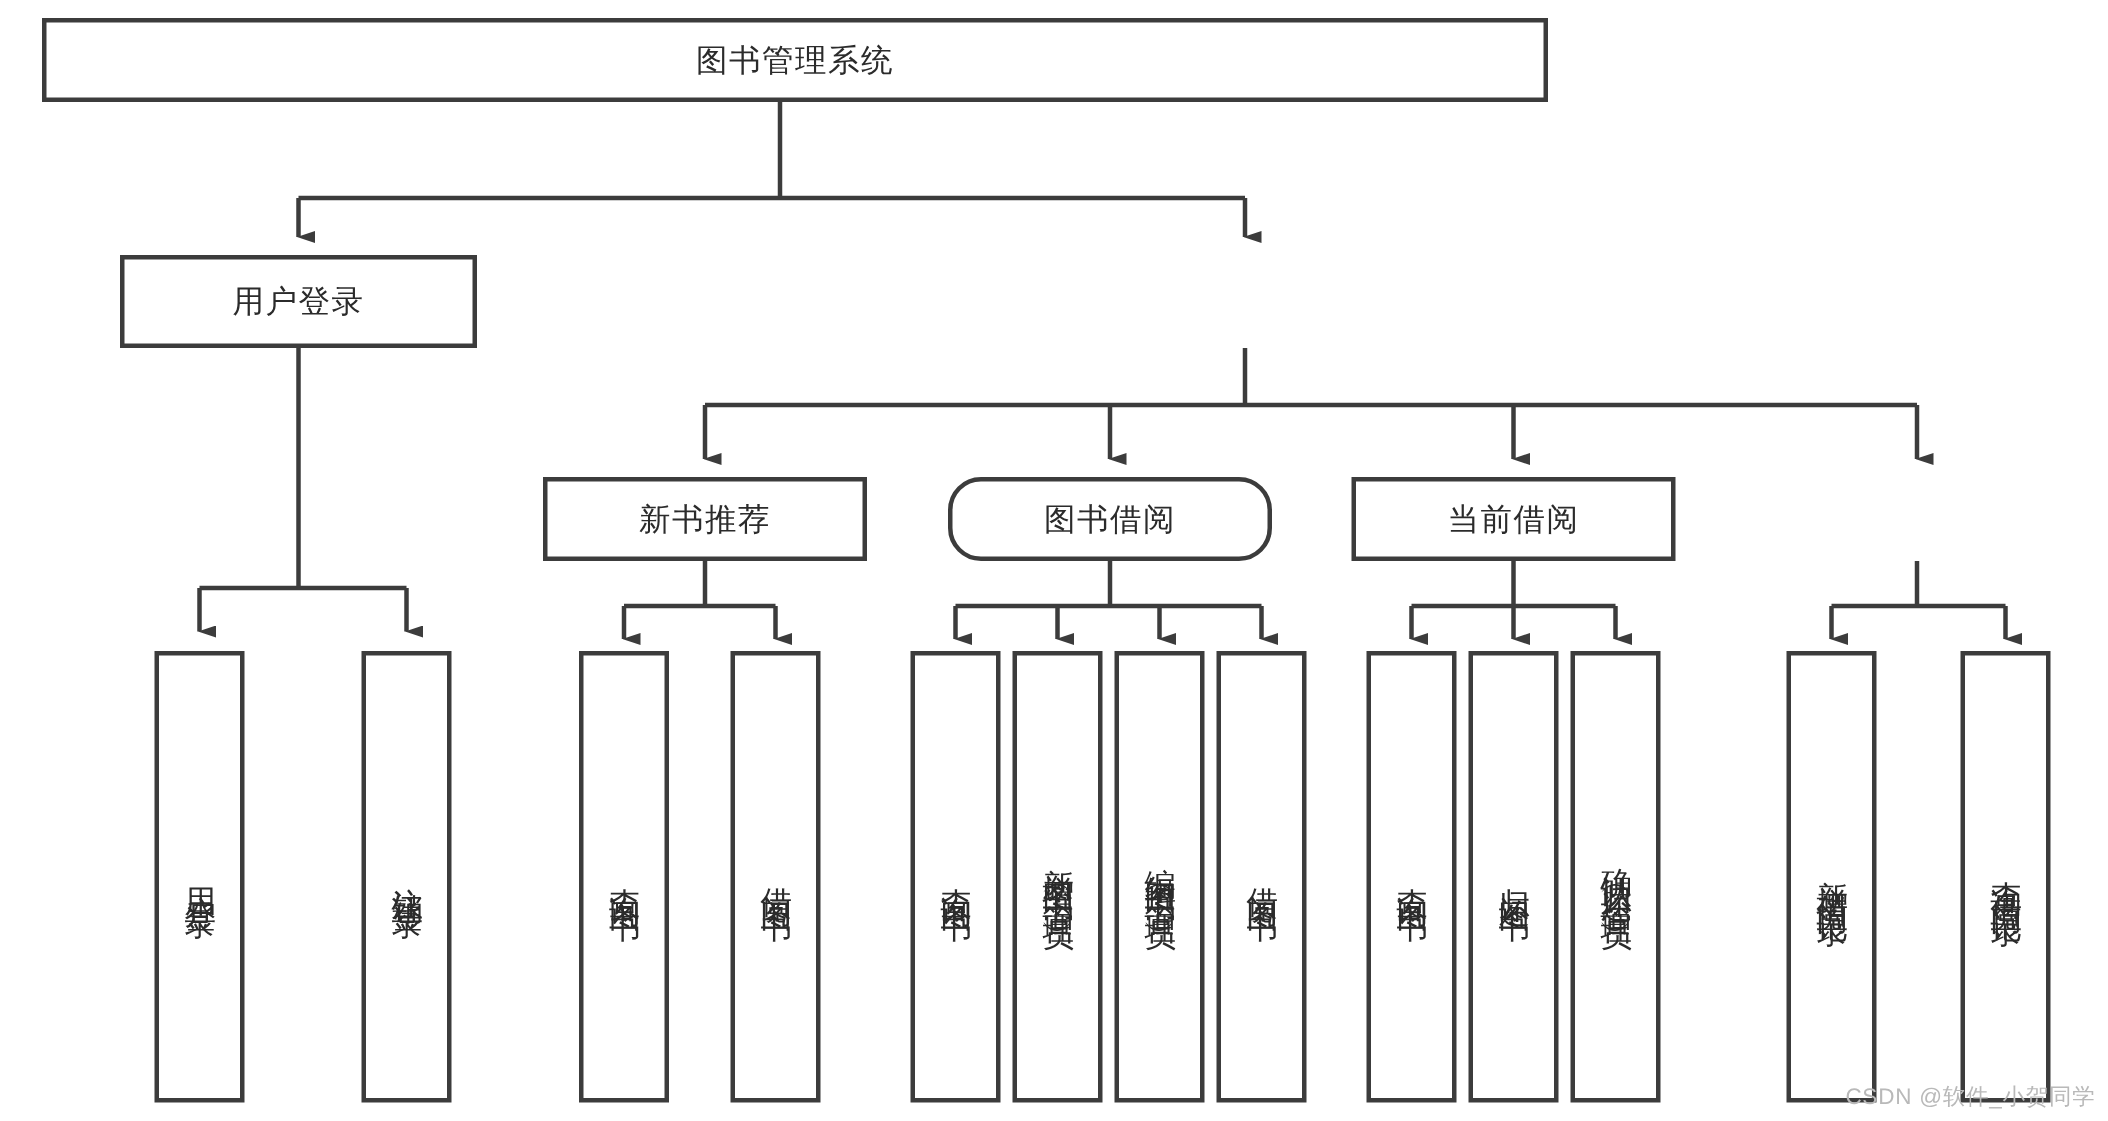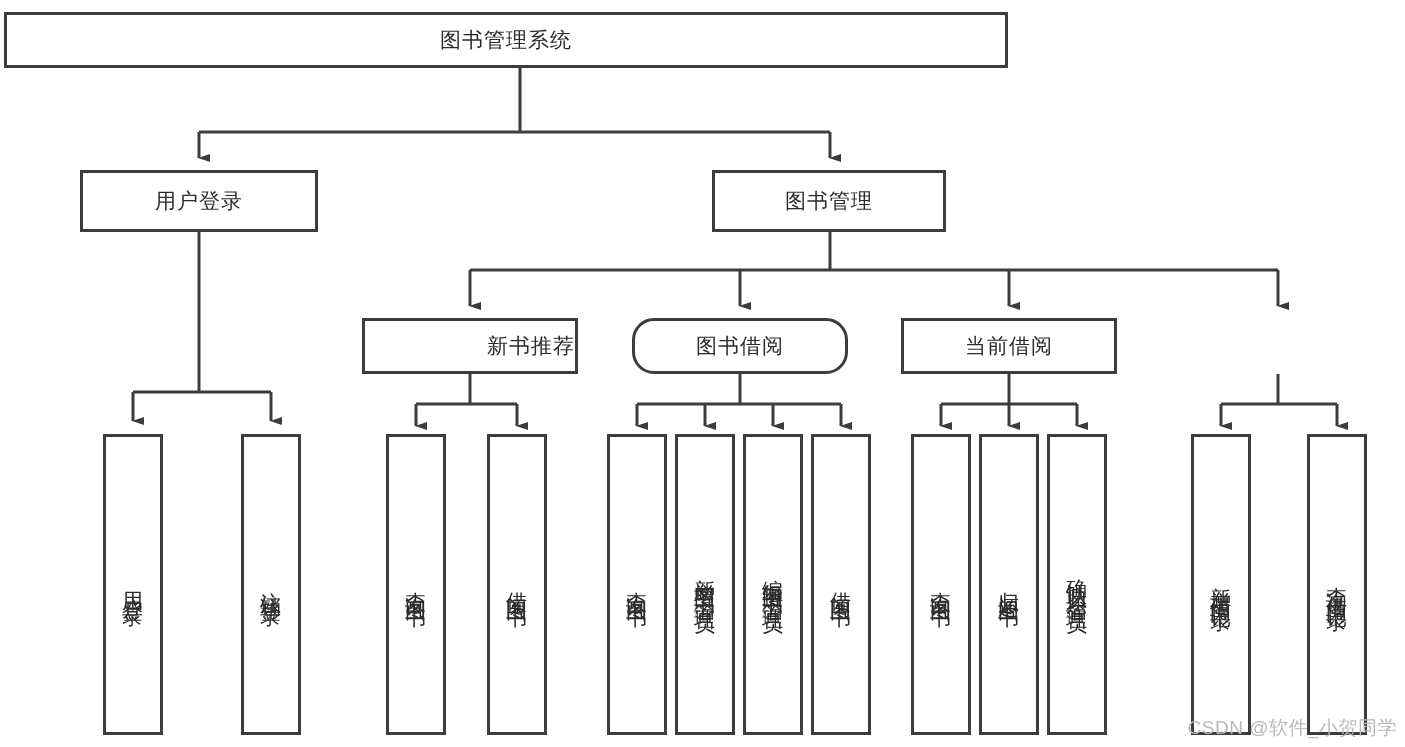--- a/index.html
+++ b/index.html
@@ -50,21 +50,21 @@
     white-space: nowrap;
     text-align: center;
   }
   .node .htext {
     white-space: nowrap;
   }
   .watermark {
     position: absolute;
     right: 8px;
     bottom: 6px;
-    font-size: 19px;
+    font-size: 15px;
     color: #b9b9b9;
     white-space: nowrap;
     letter-spacing: 0.5px;
   }
 </style>
 </head>
 <body>
 
 <div id="canvas">
 
@@ -113,32 +113,29 @@
       <line x1="1009" y1="404" x2="1009" y2="426" marker-end="url(#arrow)"></line>
       <line x1="1077" y1="404" x2="1077" y2="426" marker-end="url(#arrow)"></line>
 
       <line x1="1278" y1="374" x2="1278" y2="404"></line>
       <line x1="1221" y1="404" x2="1337" y2="404"></line>
       <line x1="1221" y1="404" x2="1221" y2="426" marker-end="url(#arrow)"></line>
       <line x1="1337" y1="404" x2="1337" y2="426" marker-end="url(#arrow)"></line>
     </g>
   </svg>
 
-  <div class="node horiz" style="left:4px; top:12px; width:1004px; height:56px;">
+  <div class="node horiz" style="left:28px; top:12px; width:1004px; height:56px;">
     <span class="htext">图书管理系统</span>
   </div>
 
   <div class="node horiz" style="left:80px; top:170px; width:238px; height:62px;">
     <span class="htext">用户登录</span>
   </div>
-  <div class="node horiz" style="left:712px; top:170px; width:234px; height:62px;">
-    <span class="htext">图书管理</span>
-  </div>
 
-  <div class="node horiz" style="left:362px; top:318px; width:216px; height:56px;justify-content:flex-end;">
+  <div class="node horiz" style="left:362px; top:318px; width:216px; height:56px;">
     <span class="htext">新书推荐</span>
   </div>
   <div class="node horiz" style="left:632px; top:318px; width:216px; height:56px;border-radius:22px;">
     <span class="htext">图书借阅</span>
   </div>
   <div class="node horiz" style="left:901px; top:318px; width:216px; height:56px;">
     <span class="htext">当前借阅</span>
   </div>
 
   <div class="node vert" style="left:103px; top:434px; width:60px; height:301px;">

